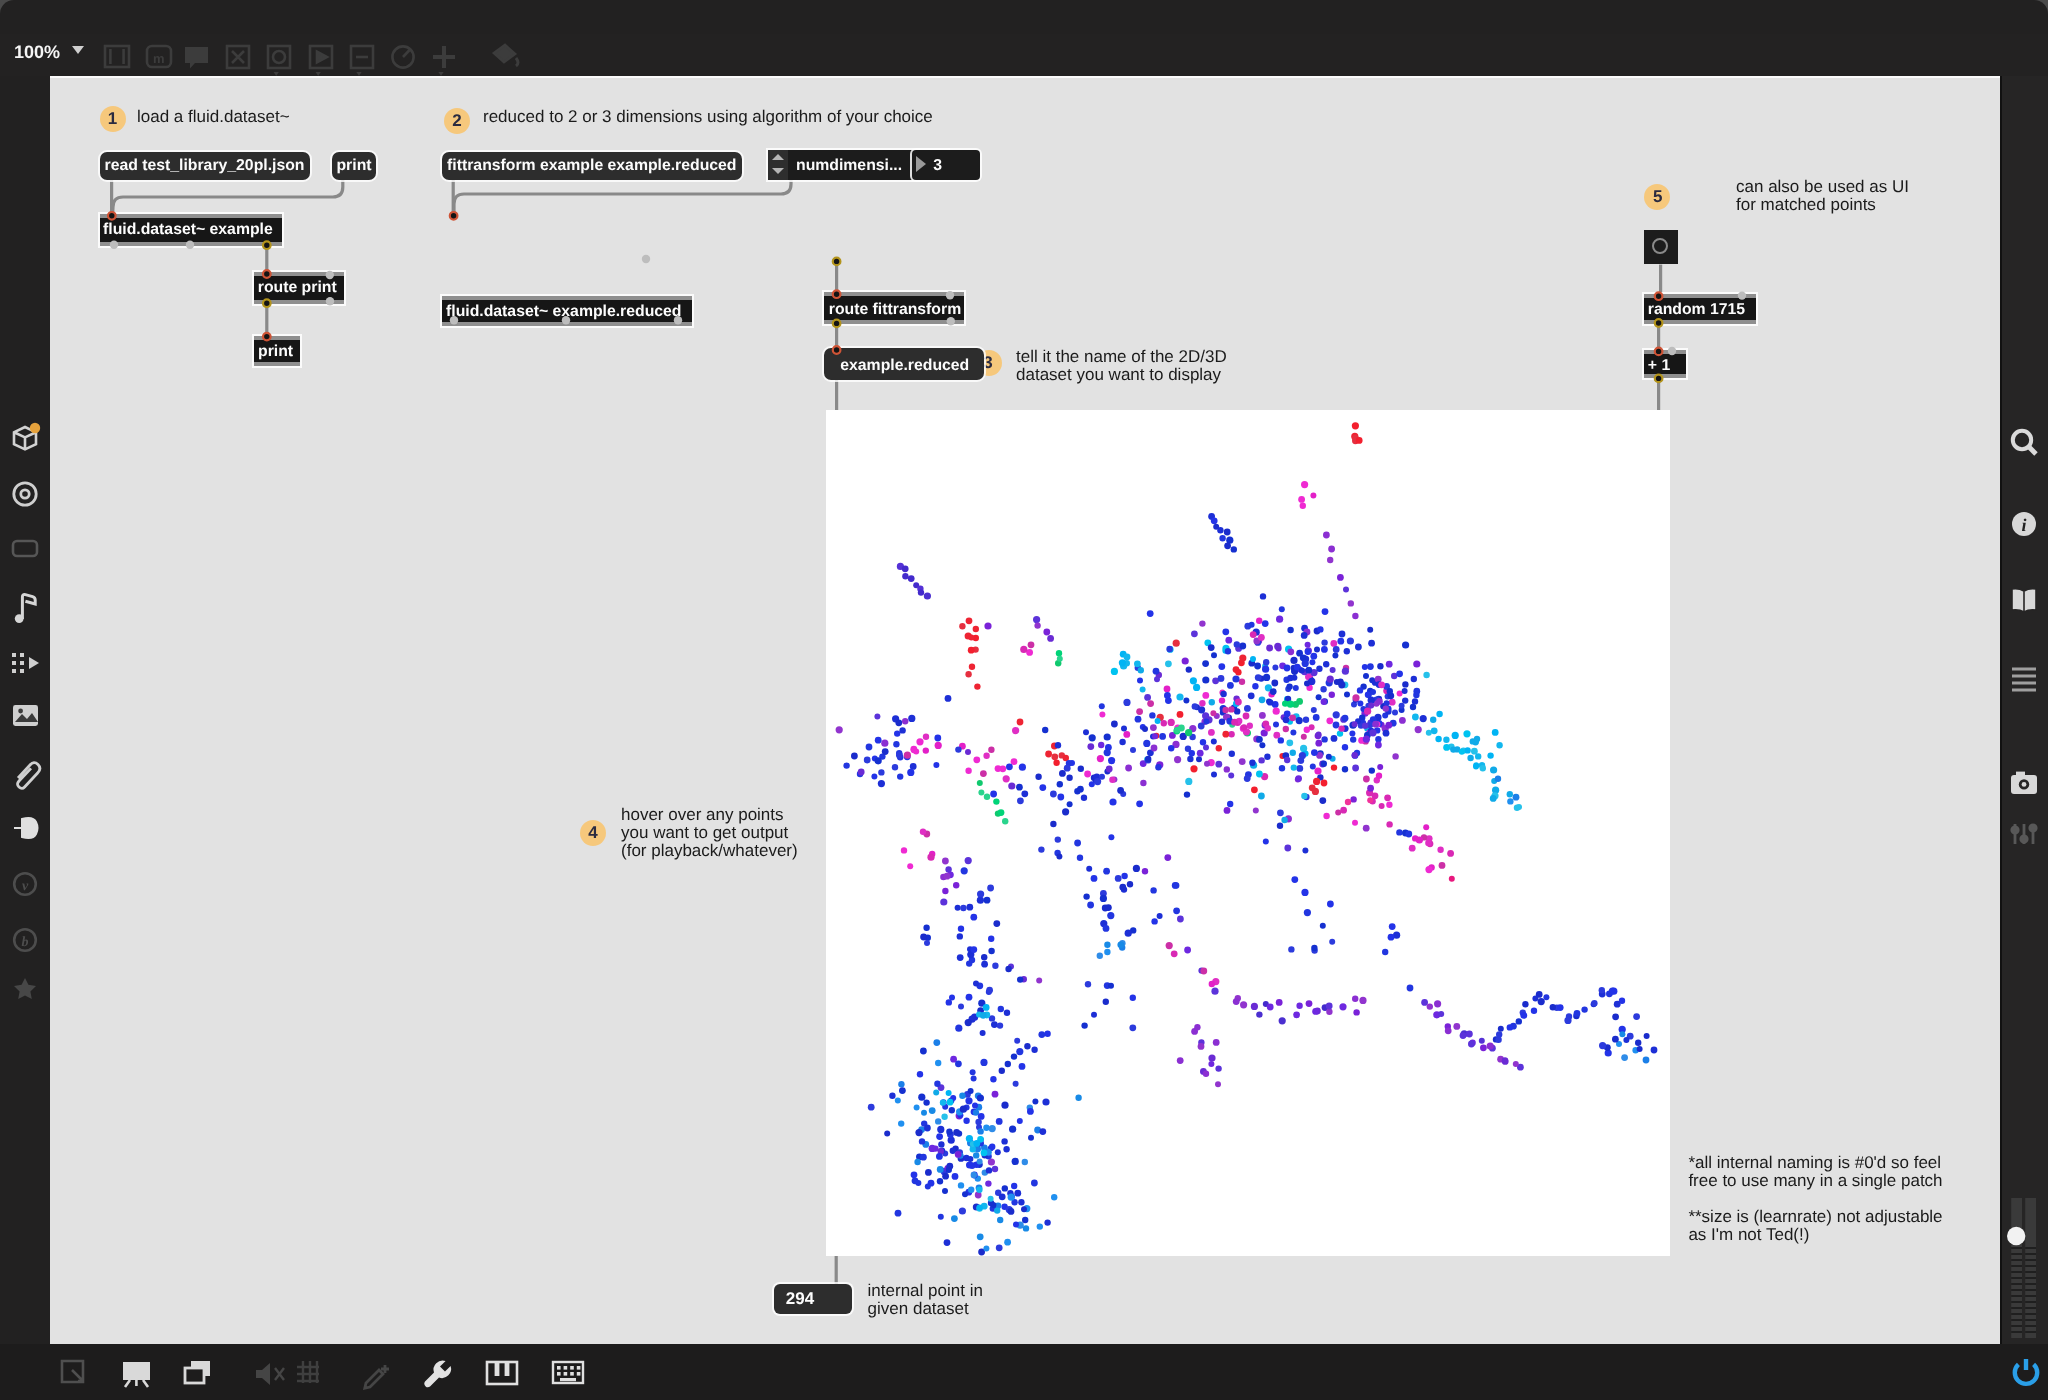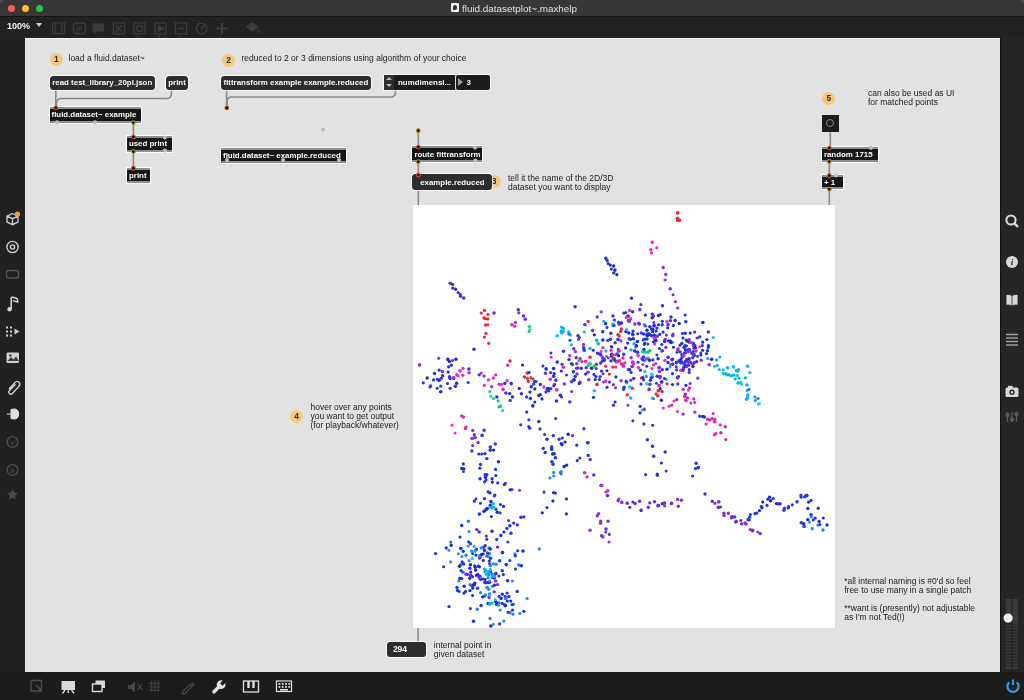--- a/index.html
+++ b/index.html
@@ -37,27 +37,20 @@
        font-weight:700;white-space:nowrap;display:flex;align-items:center;justify-content:center;
        box-shadow:0 0 0 1px rgba(255,255,255,0.8);box-sizing:border-box;}
   .cmt{position:absolute;color:#1b1b1b;font-size:8.5px;line-height:9.2px;white-space:pre;}
   .numc{position:absolute;width:13px;height:13px;border-radius:50%;background:#f6c87c;
         color:#2b2b40;font-size:8.5px;font-weight:700;text-align:center;line-height:13.5px;}
   svg{position:absolute;left:0;top:0;}
 </style>
 </head>
 <body>
 <div class="win">
-  <div class="titlebar">
-    <div class="tl" style="left:8px;background:#f95f57;"></div>
-    <div class="tl" style="left:22px;background:#fbbd2e;"></div>
-    <div class="tl" style="left:36px;background:#28c83f;"></div>
-    <div class="docicon"></div>
-    <div class="title">fluid.datasetplot~.maxhelp</div>
-  </div>
   <div class="toolbar">
     <div class="zoomsel" style="top:4px;">100% <span class="car"></span></div>
   </div>
   <svg id="tbicons" width="1024" height="38" viewBox="0 0 1024 38">
     <g stroke="#3c3c3c" stroke-width="1.3" fill="none">
       <rect x="52.5" y="23" width="12" height="10.5"></rect>
       <path d="M55.2,24.5 V32 M61.8,24.5 V32"></path>
       <rect x="73.5" y="23" width="12" height="10.5" rx="2.5"></rect>
       <rect x="113.5" y="23" width="11" height="11"></rect>
       <path d="M116,25.5 l6,6 M122,25.5 l-6,6"></path>
@@ -113,27 +106,27 @@
   <div class="cmt" style="left:310.5px;top:402.5px;">hover over any points
 you want to get output
 (for playback/whatever)</div>
   <div class="numc" style="left:822.4px;top:91.5px;">5</div>
   <div class="cmt" style="left:844px;top:88.5px;padding-left:24px;">can also be used as UI
 for matched points</div>
   <div class="cmt" style="left:433.8px;top:640.8px;">internal point in
 given dataset</div>
   <div class="cmt" style="left:844.2px;top:577px;">*all internal naming is #0'd so feel
 free to use many in a single patch</div>
-  <div class="cmt" style="left:844.2px;top:603.8px;">**want is (presently) not adjustable
+  <div class="cmt" style="left:844.2px;top:603.8px;">**size is (learnrate) not adjustable
 as I'm not Ted(!)</div>
 
   <div class="msg" style="left:49.5px;top:75.8px;width:105.5px;height:13.8px;">read test_library_20pl.json</div>
   <div class="msg" style="left:166px;top:75.8px;width:22px;height:13.8px;">print</div>
   <div class="obj" style="left:49.5px;top:107.3px;width:91.5px;height:15.4px;">fluid.dataset~ example</div>
-  <div class="obj" style="left:126.9px;top:136.2px;width:45.5px;height:15.4px;">used print</div>
+  <div class="obj" style="left:126.9px;top:136.2px;width:45.5px;height:15.4px;">route print</div>
   <div class="obj" style="left:127px;top:167.6px;width:23px;height:15.4px;">print</div>
   <div class="msg" style="left:221px;top:75.8px;width:149.8px;height:13.8px;">fittransform example example.reduced</div>
   <div class="obj" style="left:384px;top:74.6px;width:90px;height:15px;border-top:none;border-bottom:none;background:#1c1c1c;padding:0;">
     <div style="width:10px;height:100%;background:#2e2e2e;position:relative;flex:none;">
       <div style="position:absolute;left:2px;top:2.5px;width:0;height:0;border-left:3px solid transparent;border-right:3px solid transparent;border-bottom:3.5px solid #b5b5b5;"></div>
       <div style="position:absolute;left:2px;bottom:2.5px;width:0;height:0;border-left:3px solid transparent;border-right:3px solid transparent;border-top:3.5px solid #b5b5b5;"></div>
     </div>
     <div style="padding-left:4px;">numdimensi...</div>
   </div>
   <div class="obj" style="left:455.6px;top:74.6px;width:34.4px;height:15px;border-top:none;border-bottom:none;background:#1c1c1c;border-radius:2px;">

